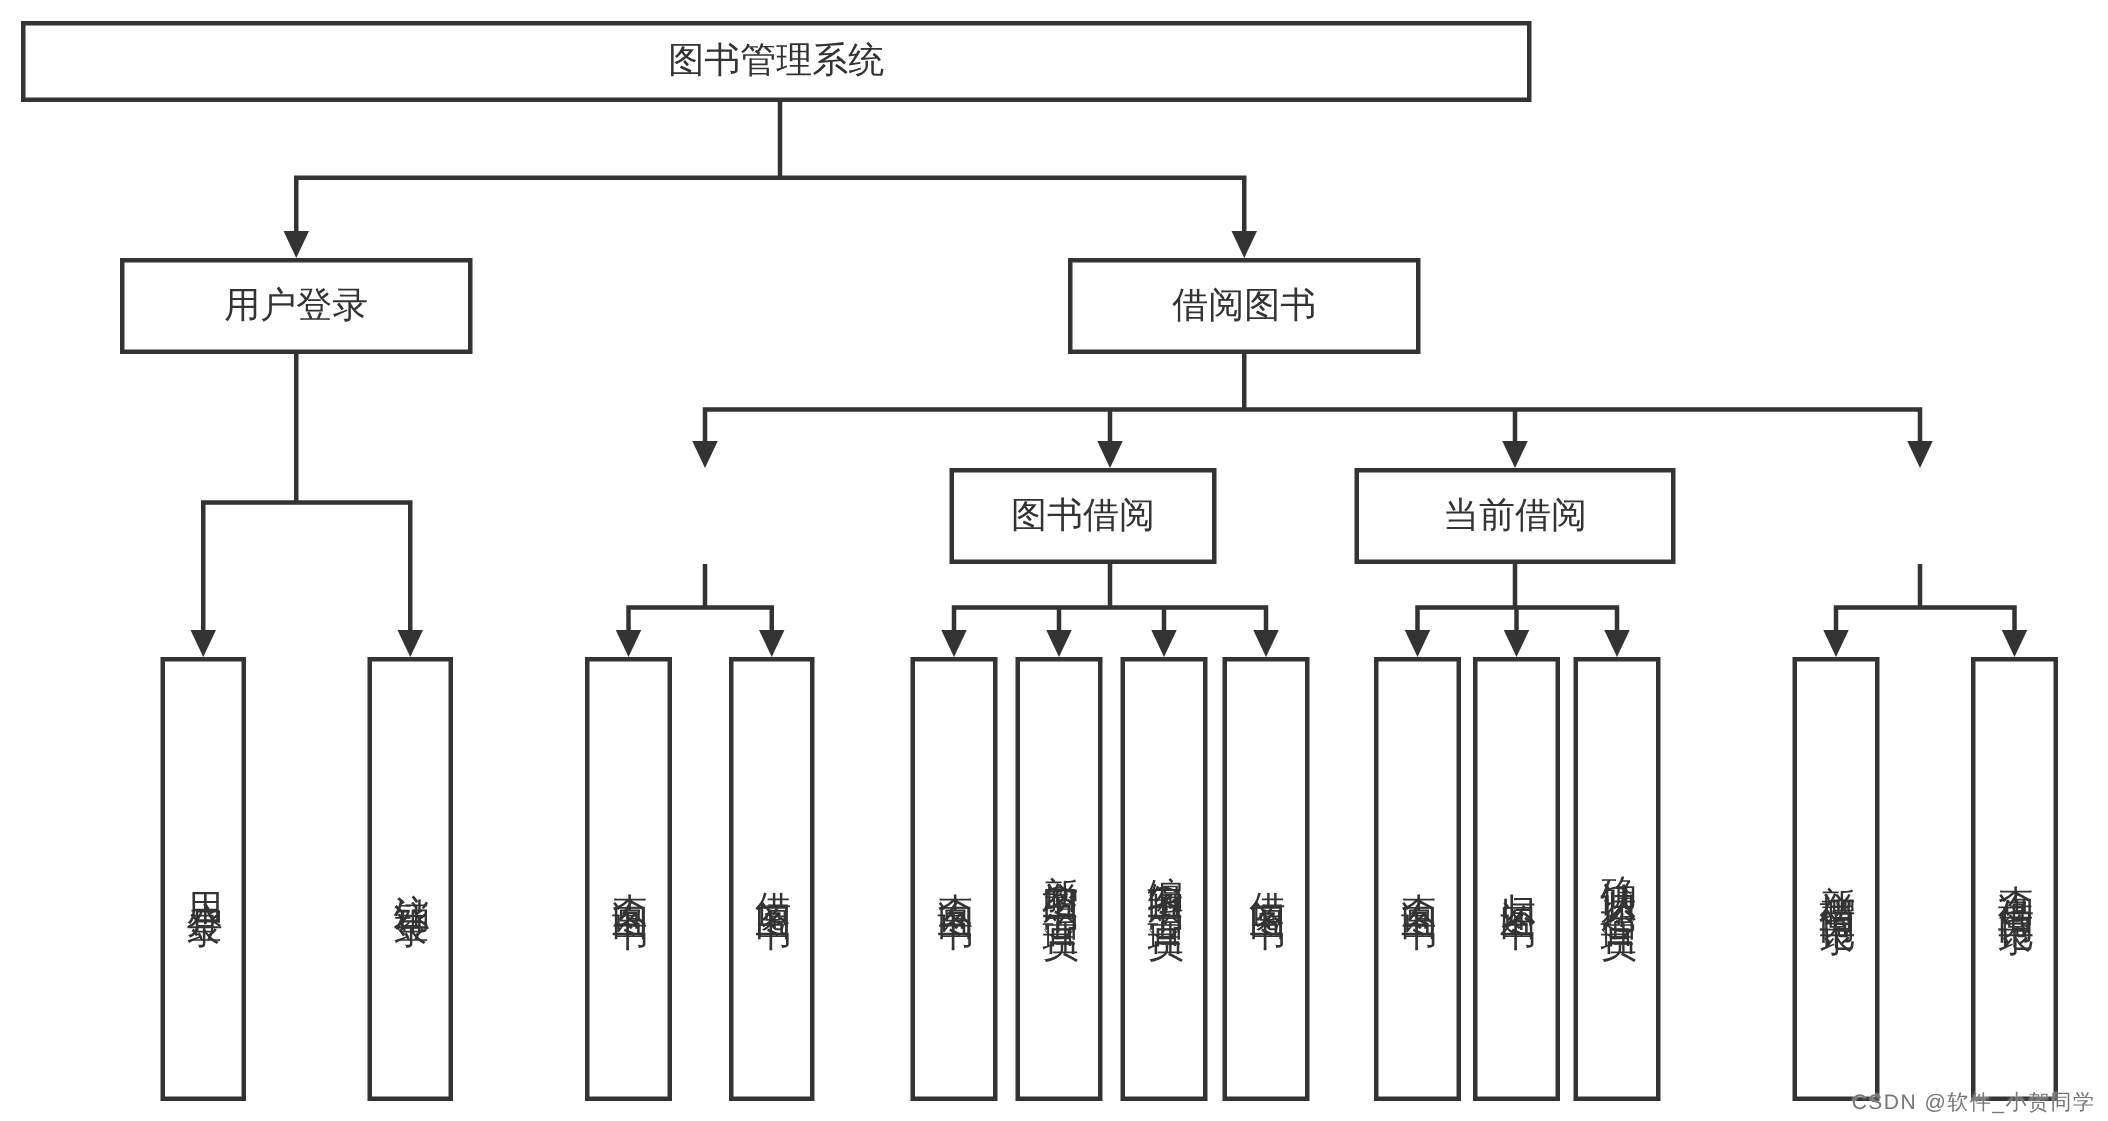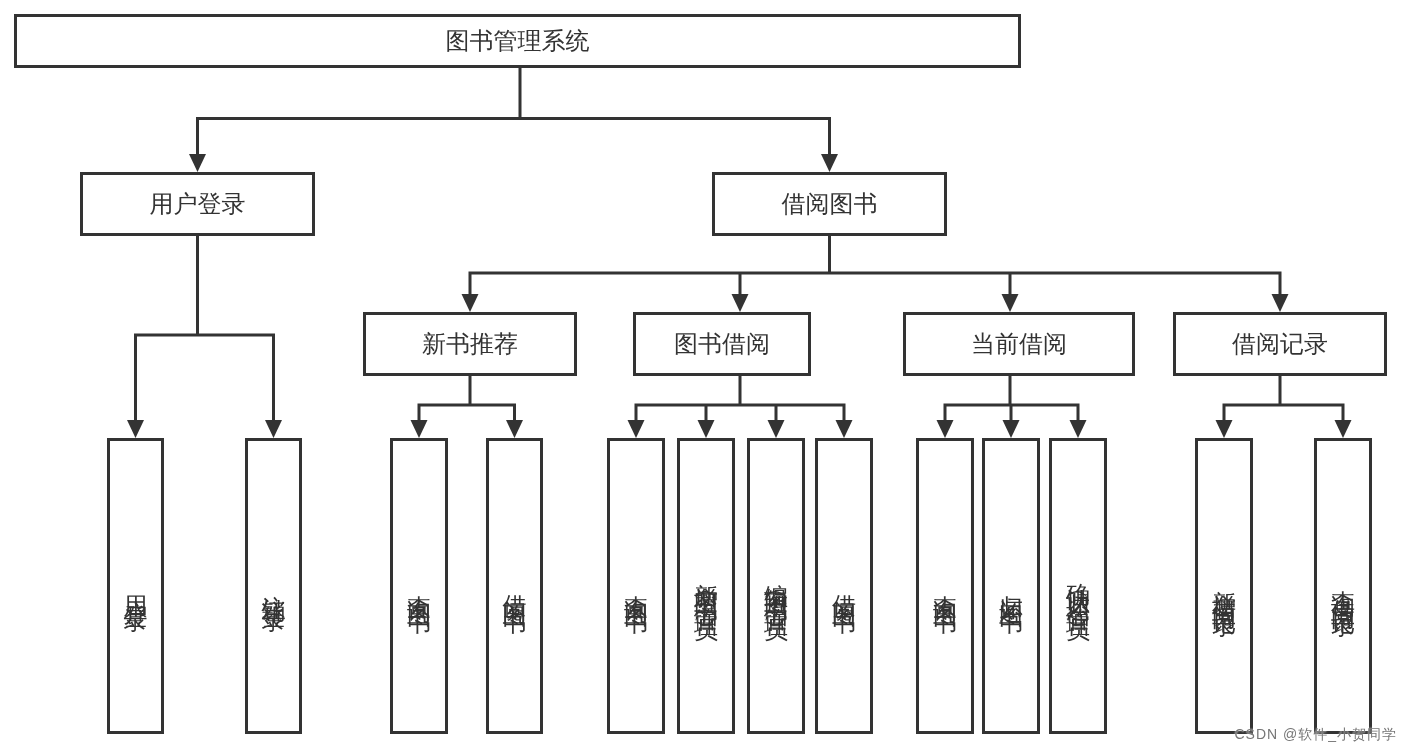--- a/index.html
+++ b/index.html
@@ -67,24 +67,22 @@
       <polygon points="1215.5,420 1232.5,420 1224,438"></polygon>
       <polygon points="1334.5,420 1351.5,420 1343,438"></polygon>
     </g>
   </svg>
 
   <div class="box" style="left:14px;top:14px;width:1007px;height:54px">图书管理系统</div>
 
   <div class="box" style="left:80px;top:172px;width:235px;height:64px">用户登录</div>
   <div class="box" style="left:712px;top:172px;width:235px;height:64px">借阅图书</div>
 
-  <div class="box" style="left:363px;top:312px;width:214px;height:64px">新书推荐</div>
   <div class="box" style="left:633px;top:312px;width:178px;height:64px">图书借阅</div>
-  <div class="box" style="left:903px;top:312px;width:232px;height:64px">当前借阅</div>
-  <div class="box" style="left:1173px;top:312px;width:214px;height:64px">借阅记录</div>
+  <div class="box" style="left:903px;top:312px;width:214px;height:64px">当前借阅</div>
 
   <div class="box v" style="left:107px;top:438px;width:57px;height:296px">用户登录</div>
   <div class="box v" style="left:245px;top:438px;width:57px;height:296px">注销登录</div>
 
   <div class="box v" style="left:390px;top:438px;width:58px;height:296px">查询图书</div>
   <div class="box v" style="left:486px;top:438px;width:57px;height:296px">借阅图书</div>
 
   <div class="box v" style="left:607px;top:438px;width:58px;height:296px">查询图书</div>
   <div class="box v" style="left:677px;top:438px;width:58px;height:296px">新增图书（管理员）</div>
   <div class="box v" style="left:747px;top:438px;width:58px;height:296px">编辑图书（管理员）</div>

